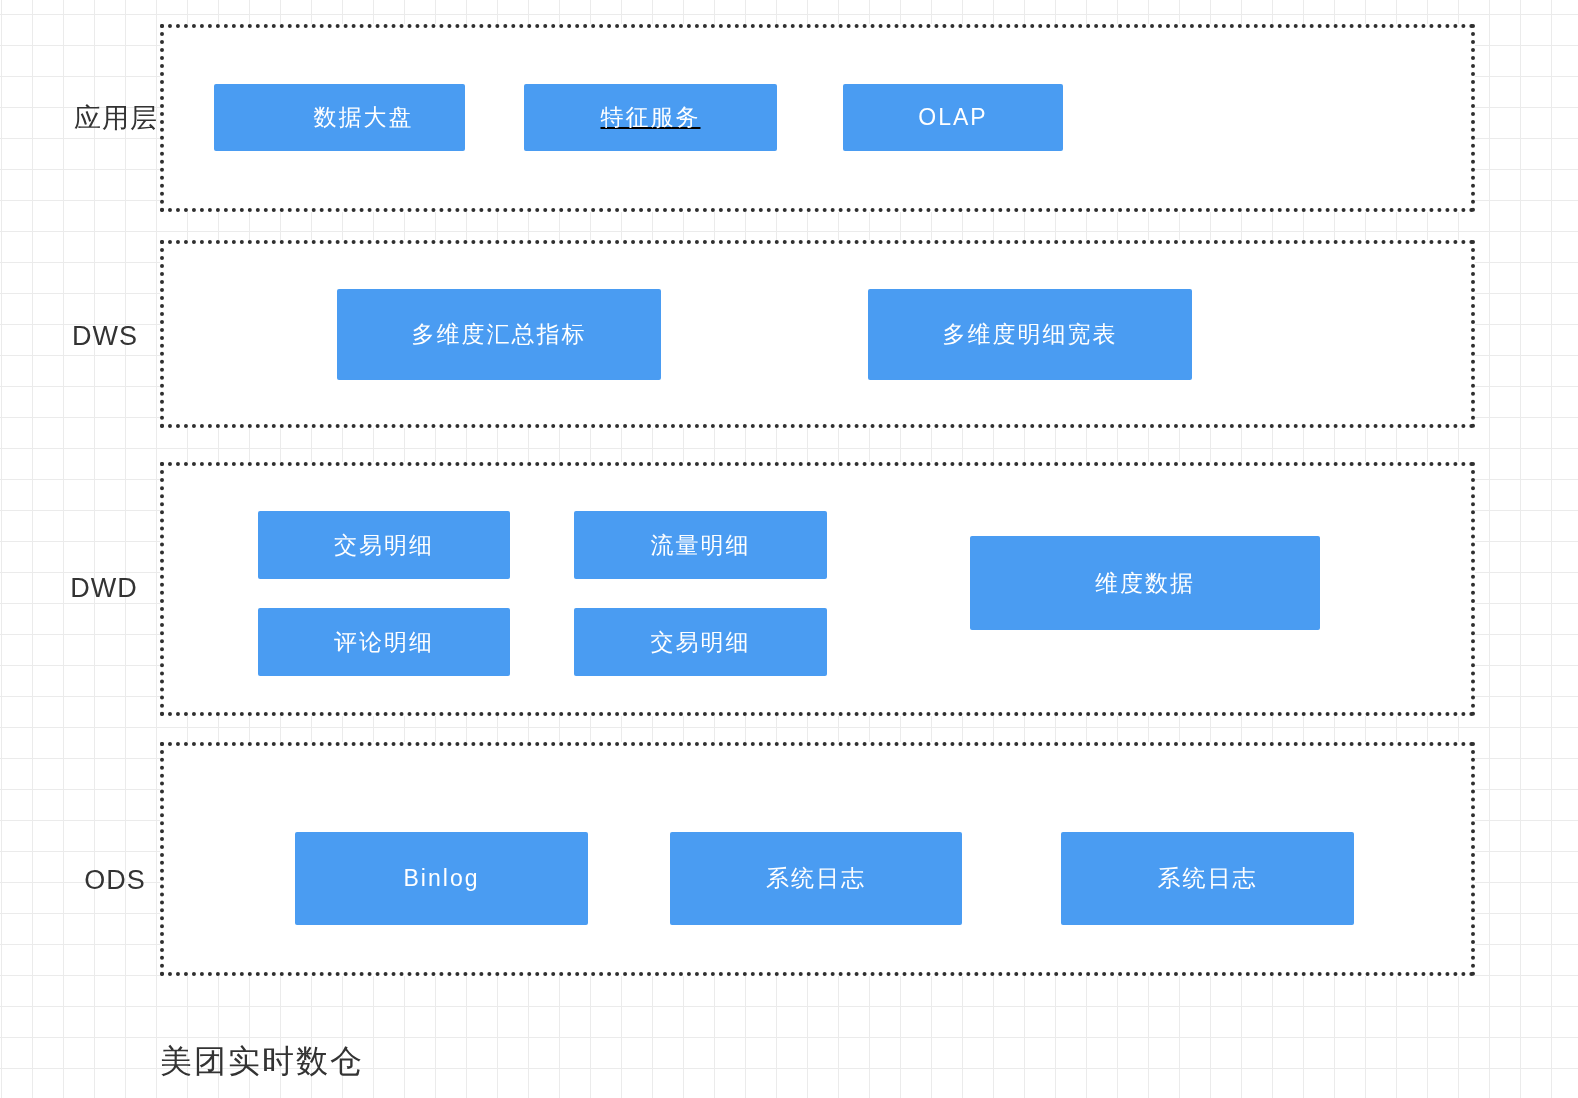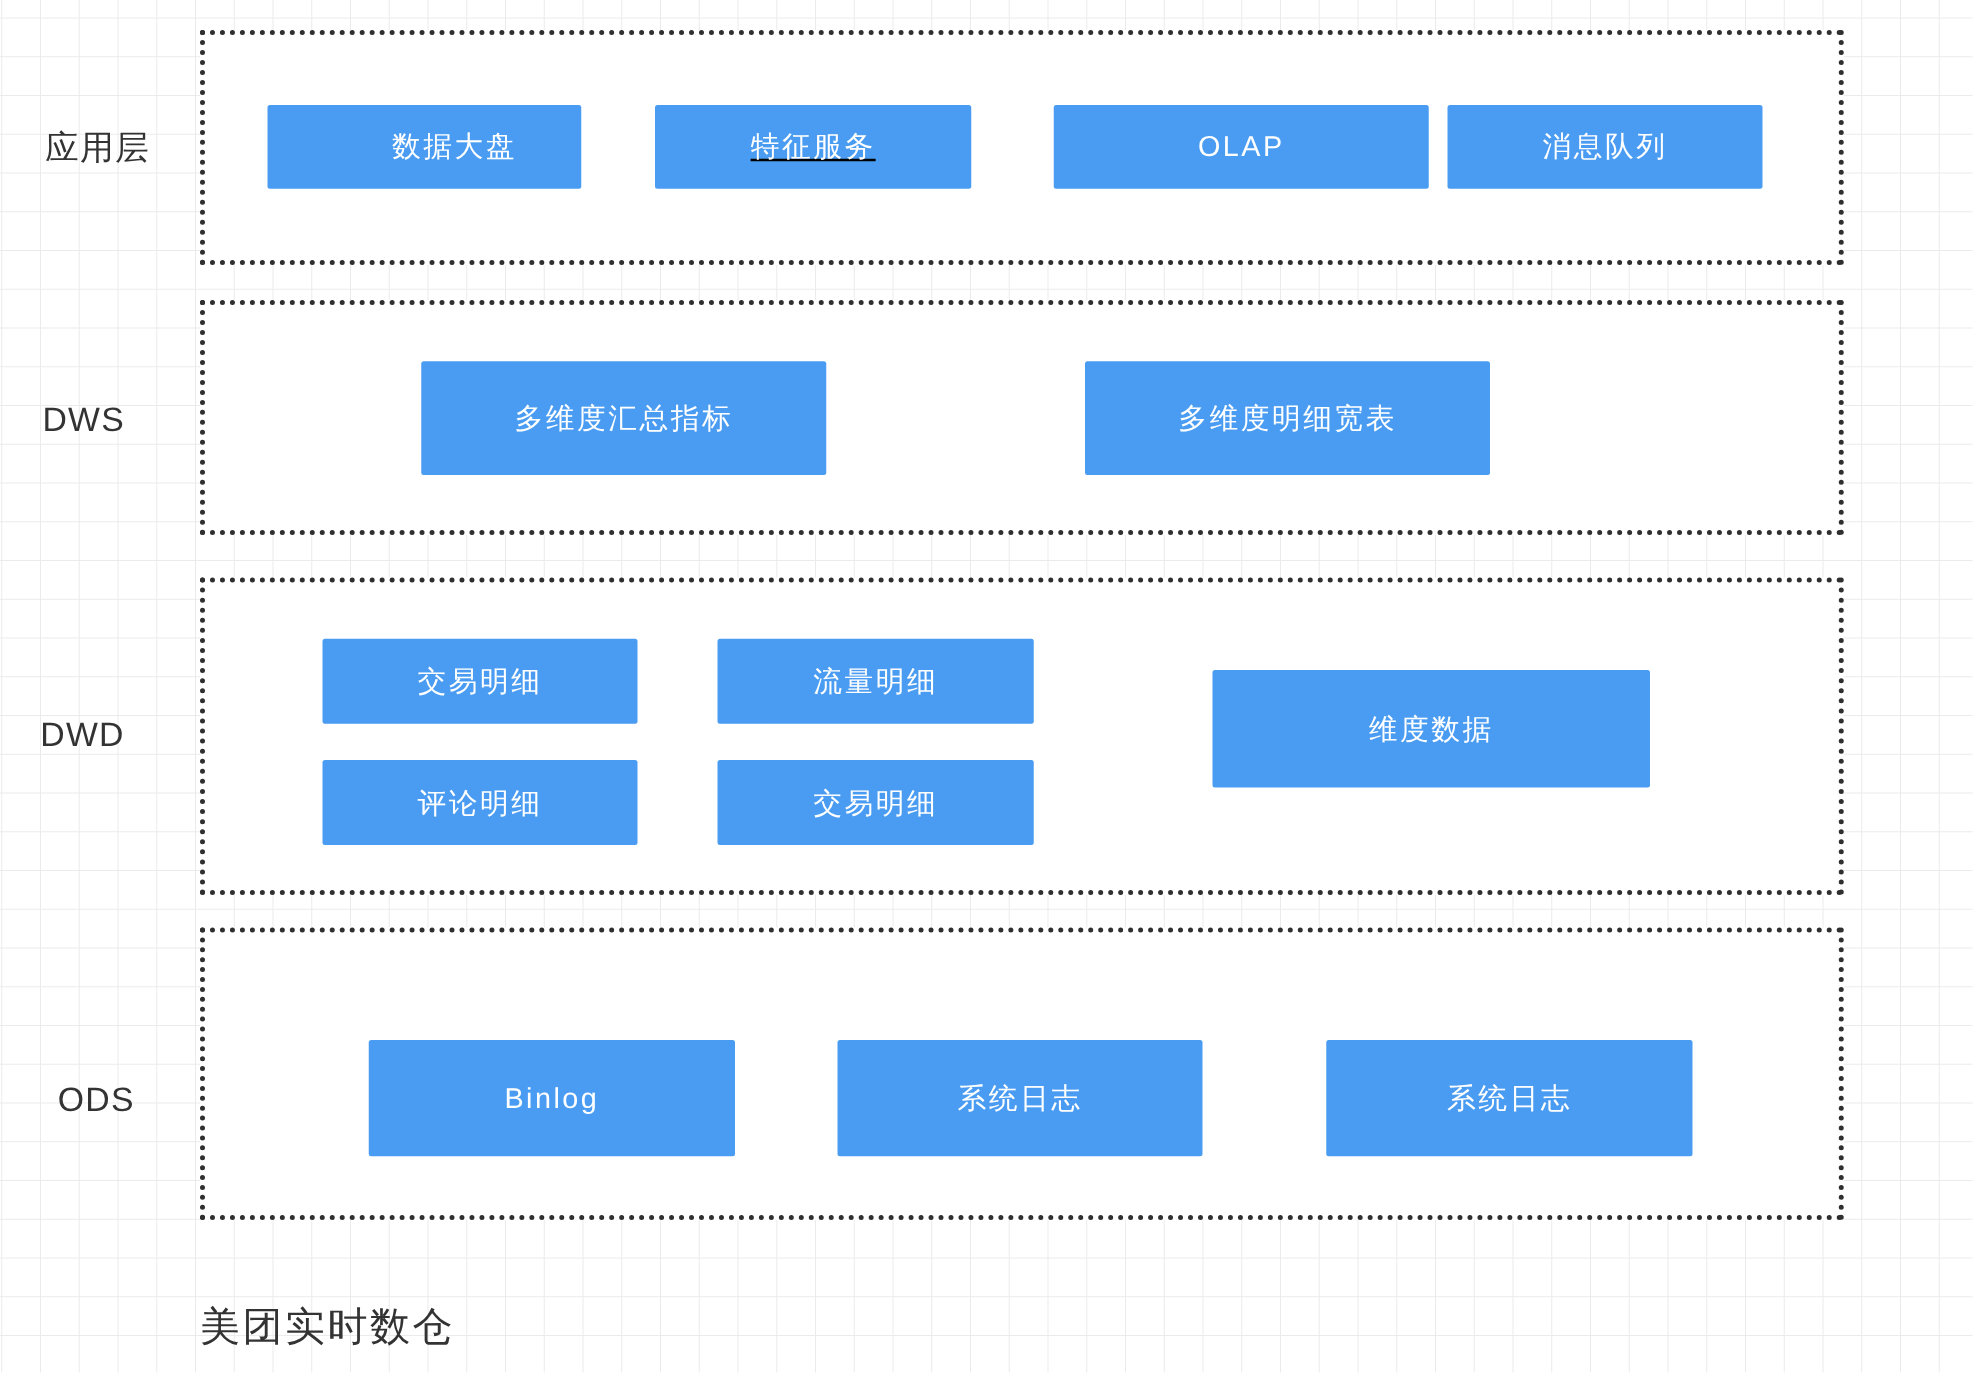--- a/index.html
+++ b/index.html
@@ -33,20 +33,21 @@
     background:var(--container-fill);
     border:4px dotted var(--container-border);
   }
   .layer-label{
     position:absolute;
     transform:translate(-50%,-50%);
     font-size:27px;
     color:var(--label-color);
     white-space:nowrap;
     letter-spacing:1px;
+    margin-left:38px;
   }
   .node{
     position:absolute;
     background:var(--node-fill);
     border-radius:2px;
     display:flex;
     align-items:center;
     justify-content:center;
   }
   .node span{
@@ -79,25 +80,22 @@
   <div class="layer-label" style="left:67px;top:336px;">DWS</div>
   <div class="layer-label" style="left:66px;top:588px;">DWD</div>
   <div class="layer-label" style="left:77px;top:880px;">ODS</div>
 
   <div class="node" style="left:214px;top:84px;width:251px;height:67px;padding-left:48px;">
     <span>数据大盘</span>
   </div>
   <div class="node" style="left:524px;top:84px;width:253px;height:67px;text-decoration:underline;">
     <span>特征服务</span>
   </div>
-  <div class="node" style="left:843px;top:84px;width:300px;height:67px;">
+  <div class="node" style="left:843px;top:84px;width:220px;height:67px;">
     <span>OLAP</span>
-  </div>
-  <div class="node" style="left:1158px;top:84px;width:252px;height:67px;">
-    <span>消息队列</span>
   </div>
 
   <div class="node" style="left:337px;top:289px;width:324px;height:91px;">
     <span>多维度汇总指标</span>
   </div>
   <div class="node" style="left:868px;top:289px;width:324px;height:91px;">
     <span>多维度明细宽表</span>
   </div>
 
   <div class="node" style="left:258px;top:511px;width:252px;height:68px;">

